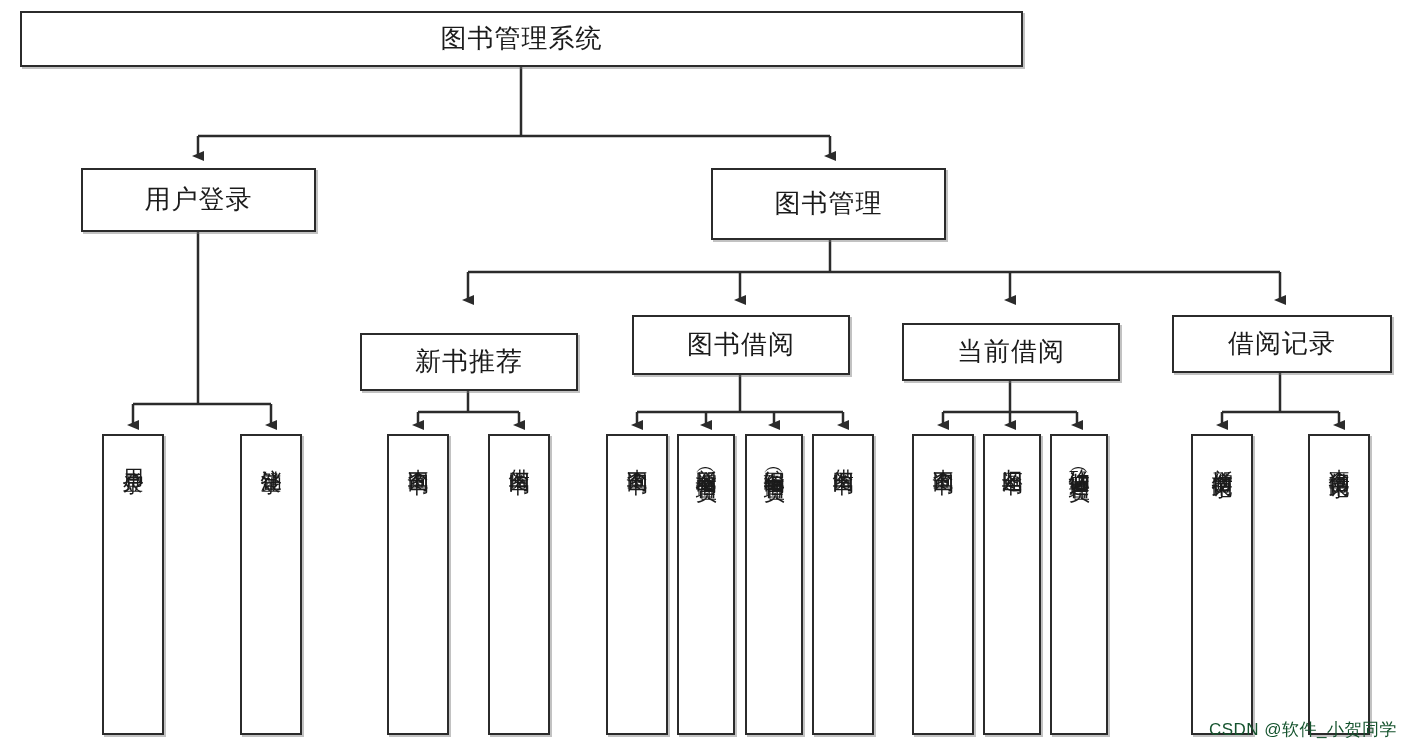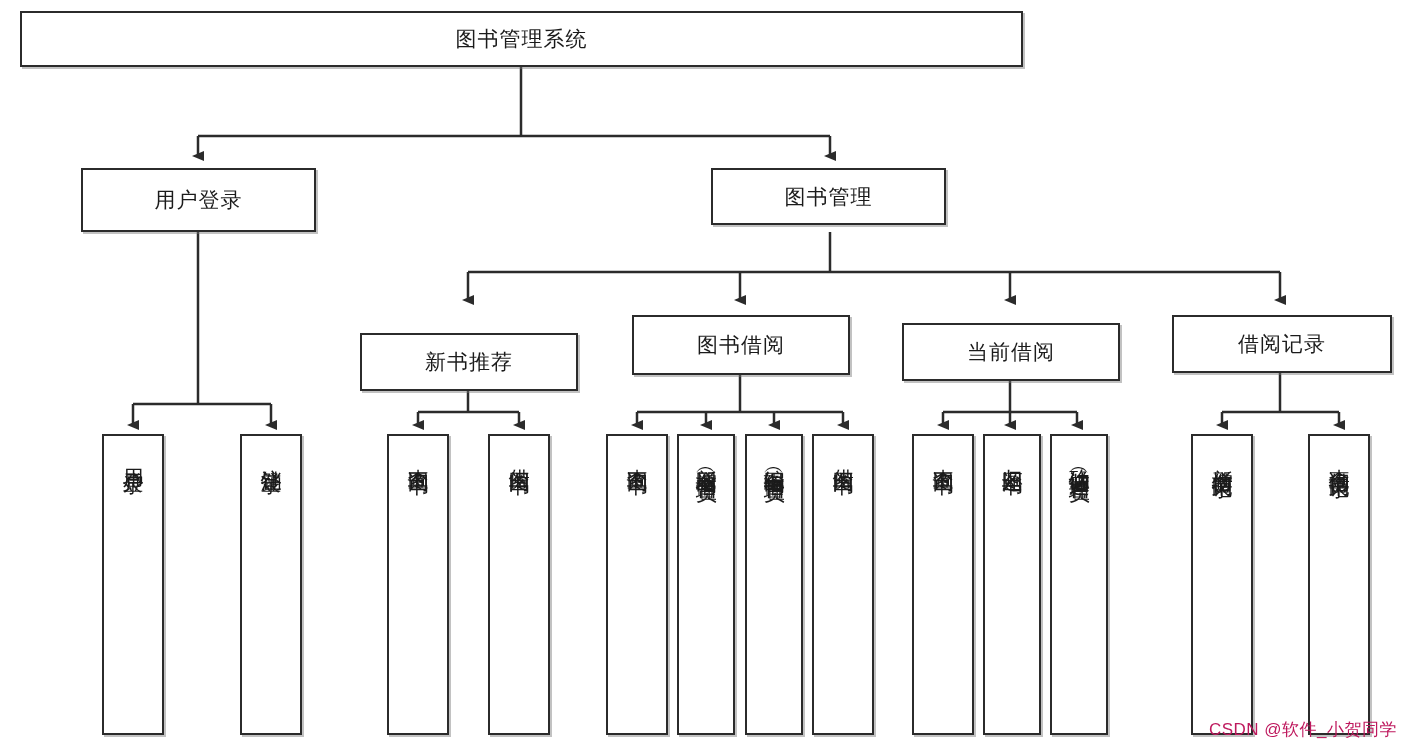--- a/index.html
+++ b/index.html
@@ -30,21 +30,21 @@
     box-sizing: border-box;
     background: #ffffff;
     border: 2.5px solid #2b2b2b;
     display: flex;
     align-items: center;
     justify-content: center;
     box-shadow: 2px 2px 0 rgba(120,120,120,0.45);
   }
   .node .label {
     color: #1b1b1b;
-    font-size: 21px;
+    font-size: 26px;
     line-height: 1.2;
     letter-spacing: 1px;
     white-space: nowrap;
   }
   .node.leaf {
     align-items: flex-start;
     justify-content: center;
     padding-top: 16px;
   }
   .node.leaf .label {
@@ -54,21 +54,21 @@
     line-height: 1.35;
     letter-spacing: 2px;
     white-space: nowrap;
     text-align: left;
   }
   .watermark {
     position: absolute;
     right: 8px;
     bottom: 6px;
     font-size: 17px;
-    color: #be185d;
+    color: #14532d;
     letter-spacing: 0.5px;
     white-space: nowrap;
   }
 </style>
 </head>
 <body>
 
 <div id="canvas">
 
   <svg class="lines" viewBox="0 0 1405 747">
@@ -121,21 +121,21 @@
     </g>
   </svg>
 
   <div class="node" style="left:20px; top:11px; width:1003px; height:56px;">
     <span class="label">图书管理系统</span>
   </div>
 
   <div class="node" style="left:81px; top:168px; width:235px; height:64px;">
     <span class="label">用户登录</span>
   </div>
-  <div class="node" style="left:711px; top:168px; width:235px; height:57px;">
+  <div class="node" style="left:711px; top:168px; width:235px; height:72px;">
     <span class="label">图书管理</span>
   </div>
 
   <div class="node" style="left:360px; top:333px; width:218px; height:58px;">
     <span class="label">新书推荐</span>
   </div>
   <div class="node" style="left:632px; top:315px; width:218px; height:60px;">
     <span class="label">图书借阅</span>
   </div>
   <div class="node" style="left:902px; top:315px; width:218px; height:58px;margin-top:8px;">

